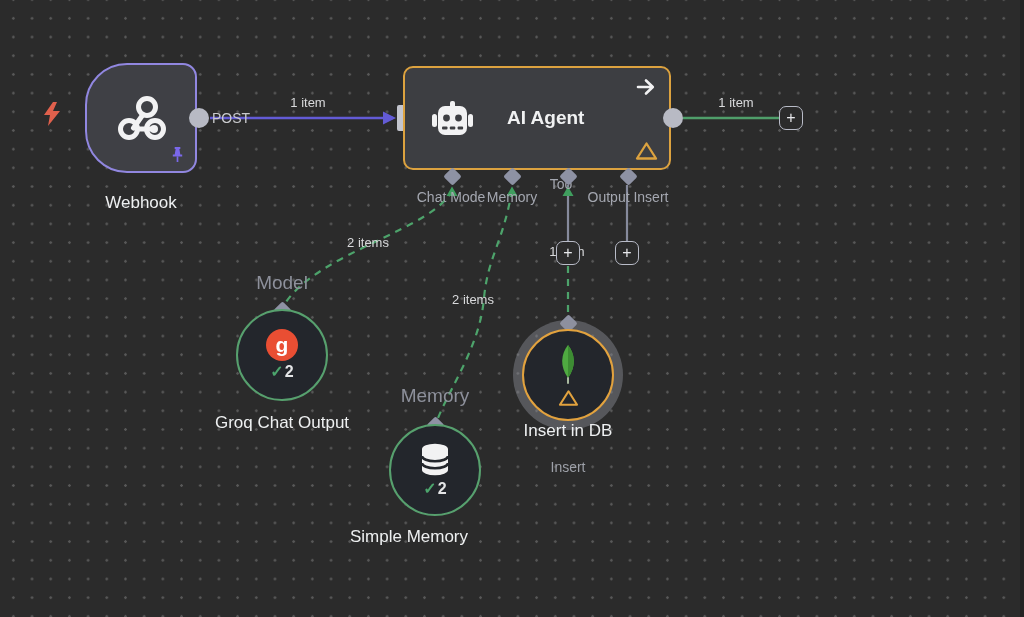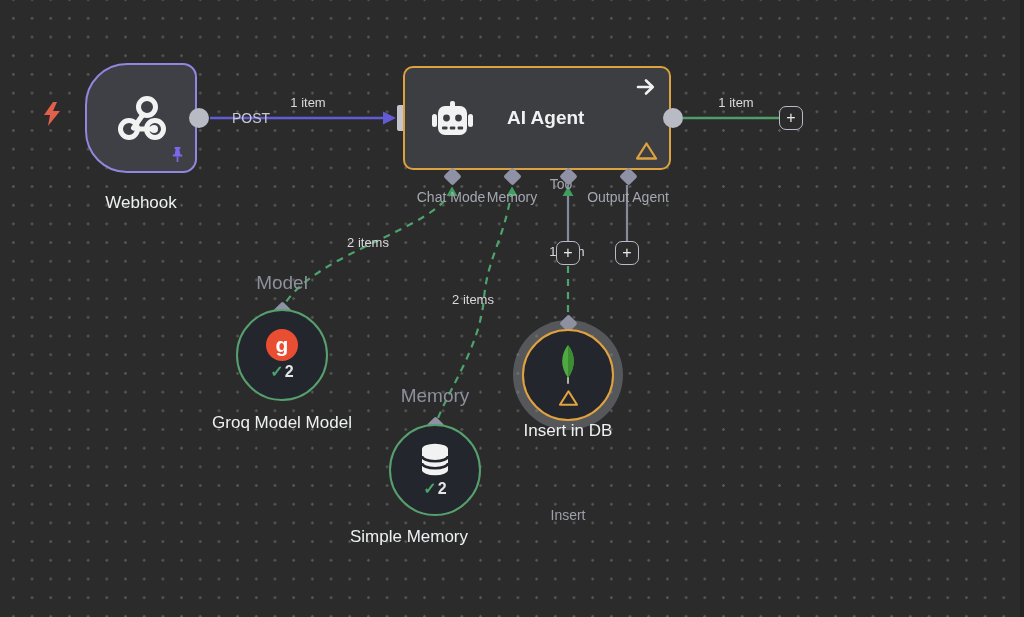--- a/index.html
+++ b/index.html
@@ -9,21 +9,21 @@
     background-color:#2b2b2b;
     background-image:radial-gradient(circle,#585858 1.1px,transparent 1.5px);
     background-size:18.7px 18.7px;background-position:4px 9px;
   }
   .abs{position:absolute;}
   svg.wires{position:absolute;left:0;top:0;z-index:1;}
   .lbl{position:absolute;z-index:2;color:#d9dadc;font-size:13px;white-space:nowrap;transform:translate(-50%,-50%);}
   .port-lbl{position:absolute;z-index:2;color:#a4a7b0;font-size:14px;white-space:nowrap;transform:translate(-50%,-50%);}
   .sub-port-lbl{position:absolute;z-index:2;color:#8d909b;font-size:19px;white-space:nowrap;transform:translate(-50%,-50%);}
   .node-title{position:absolute;z-index:3;color:#eef0f1;font-size:17px;font-weight:500;white-space:nowrap;transform:translateX(-50%);}
-  .node-sub{position:absolute;z-index:3;color:#9da0a8;font-size:14px;white-space:nowrap;transform:translateX(-50%);margin-top:48px;}
+  .node-sub{position:absolute;z-index:3;color:#9da0a8;font-size:14px;white-space:nowrap;transform:translateX(-50%);}
   .diamond{position:absolute;z-index:3;width:13px;height:13px;background:#8e92a4;border-radius:2px;transform:rotate(45deg);}
   .endpoint{position:absolute;z-index:3;width:20px;height:20px;border-radius:50%;background:#b8bac4;}
   .plus-btn{
     position:absolute;z-index:4;width:24px;height:24px;border-radius:7px;
     border:1.6px solid #b9bcc8;background:#2b2b2b;color:#e8e9ec;
     display:flex;align-items:center;justify-content:center;
     font-size:16px;font-weight:400;line-height:1;cursor:pointer;
   }
   .webhook-node{
     position:absolute;z-index:3;left:85px;top:63px;width:112px;height:110px;
@@ -96,21 +96,21 @@
       </g>
       <circle cx="36" cy="35" r="4" fill="#f2f2f3"></circle>
     </svg>
     <svg class="abs" style="right:10px;bottom:8px;" width="15" height="17" viewBox="0 0 16 18">
       <path d="M5,1 h6 v2 h-1 l1,6 h2 v2 H3 v-2 h2 l1,-6 H5 Z" fill="#7a68ea"></path>
       <rect x="7.1" y="11" width="1.8" height="6" fill="#7a68ea"></rect>
     </svg>
   </div>
   <div class="node-title" style="left:141px;top:193px;">Webhook</div>
   <div class="endpoint" style="left:189px;top:108px;"></div>
-  <div class="abs" style="left:212px;top:110px;z-index:3;color:#c9cacd;font-size:14px;margin-left:20px;">POST</div>
+  <div class="abs" style="left:212px;top:110px;z-index:3;color:#c9cacd;font-size:14px;">POST</div>
 
   <div class="input-stub"></div>
   <div class="agent-node">
     <svg class="abs" style="left:24px;top:29px;" width="46" height="46" viewBox="0 0 46 46">
       <rect x="21" y="4" width="5" height="7" rx="2" fill="#f2f2f3"></rect>
       <rect x="9" y="9" width="29" height="29" rx="7" fill="#f2f2f3"></rect>
       <rect x="3" y="17" width="5" height="13" rx="2.5" fill="#f2f2f3"></rect>
       <rect x="39" y="17" width="5" height="13" rx="2.5" fill="#f2f2f3"></rect>
       <circle cx="17.5" cy="21" r="3.4" fill="#3d3e42"></circle>
       <circle cx="29.5" cy="21" r="3.4" fill="#3d3e42"></circle>
@@ -129,21 +129,21 @@
   <div class="endpoint" style="left:663px;top:108px;"></div>
 
   <div class="diamond" style="left:445.5px;top:169.5px;"></div>
   <div class="diamond" style="left:505.5px;top:169.5px;"></div>
   <div class="diamond" style="left:561.5px;top:169.5px;"></div>
   <div class="diamond" style="left:621.5px;top:169.5px;"></div>
 
   <div class="port-lbl" style="left:451px;top:197px;">Chat Mode</div>
   <div class="port-lbl" style="left:512px;top:197px;">Memory</div>
   <div class="port-lbl" style="left:561px;top:184px;">Too</div>
-  <div class="port-lbl" style="left:628px;top:197px;">Output Agent</div>
+  <div class="port-lbl" style="left:628px;top:197px;">Output Insert</div>
 
   <div class="plus-btn" style="left:779px;top:106px;">
       <span>+</span>
     </div>
   <div class="plus-btn" style="left:556px;top:241px;">
       <span>+</span>
     </div>
   <div class="plus-btn" style="left:615px;top:241px;">
       <span>+</span>
     </div>
@@ -152,21 +152,21 @@
   <div class="diamond" style="left:275.5px;top:303.5px;"></div>
   <div class="circle-node" style="left:236px;top:309px;">
     <div class="groq-logo">
         <span>g</span>
       </div>
     <div class="runs">
       <span class="chk">✓</span>
       <span class="cnt">2</span>
     </div>
   </div>
-  <div class="node-title" style="left:282px;top:413px;">Groq Model Model</div>
+  <div class="node-title" style="left:282px;top:413px;">Groq Chat Output</div>
 
   <div class="sub-port-lbl" style="left:435px;top:396px;">Memory</div>
   <div class="diamond" style="left:428.5px;top:418.5px;"></div>
   <div class="circle-node" style="left:389px;top:424px;">
     <svg width="34" height="36" viewBox="0 0 34 36">
       <path d="M4,7 a13,5.2 0 0 1 26,0 V28 a13,5.2 0 0 1 -26,0 Z" fill="#f2f2f3"></path>
       <path d="M4,14 a13,5.2 0 0 0 26,0" stroke="#23262c" stroke-width="2.6" fill="none"></path>
       <path d="M4,21 a13,5.2 0 0 0 26,0" stroke="#23262c" stroke-width="2.6" fill="none"></path>
     </svg>
     <div class="runs">

